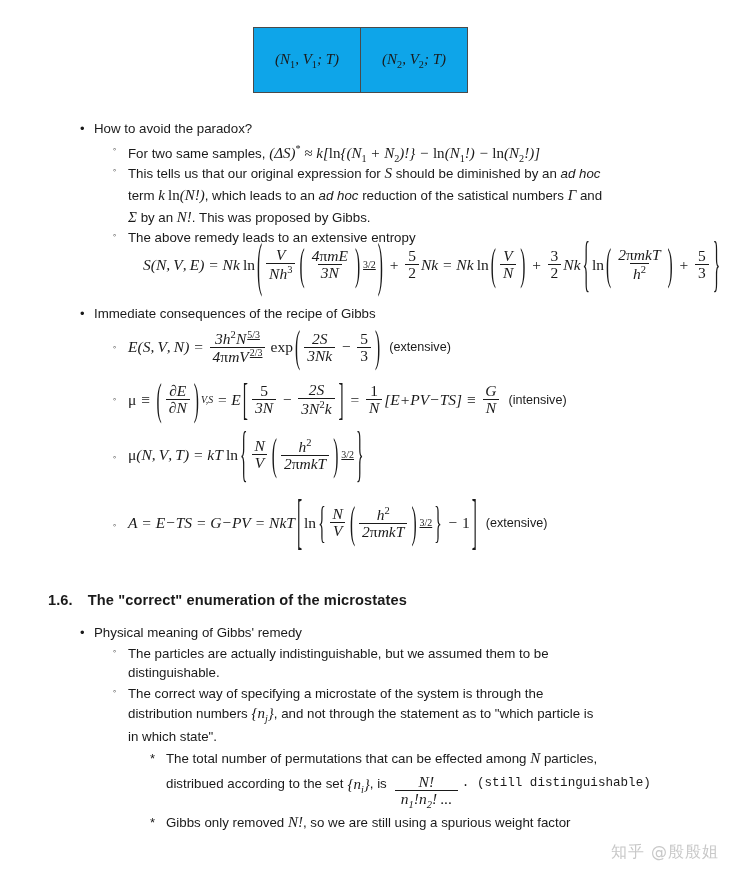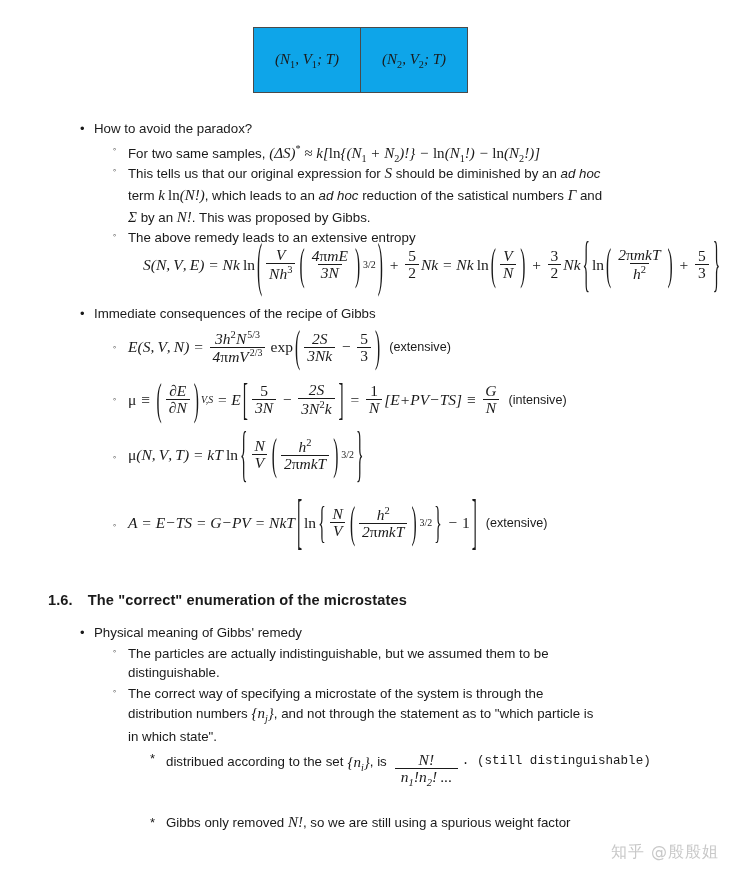--- a/index.html
+++ b/index.html
@@ -119,20 +119,21 @@
   .p2 { transform: scaleY(2.9); margin: 0 2px; }
   .p3 { transform: scaleY(3.8); margin: 0 2px; }
   .b2 { transform: scaleY(2.9); margin: 0 2px; }
   .b3 { transform: scaleY(3.9); margin: 0 2px; }
 
   .powsup {
     font-style: normal;
     font-size: 0.64em;
     vertical-align: super;
     margin-left: 1px;
+    text-decoration: underline;
   }
   .subsc {
     font-style: italic;
     font-size: 0.64em;
     vertical-align: sub;
   }
 
   .note {
     font-family: "Liberation Sans", sans-serif;
     font-style: normal;
@@ -389,20 +390,25 @@
     <span class="hang">The correct way of specifying a microstate of the system is through the</span>
     <span class="hang">
       <span>distribution numbers</span>
       <span class="math">{<i>n<sub class="itx">j</sub></i>}</span><span>, and not through the statement as to "which particle is</span>
     </span>
     <span class="hang">in which state".</span>
   </div>
 
   <div class="lvl3" style="left:166px; top:748px; width:490px;">
     <span class="bul">*</span>
+    <span class="hang">
+      <span>The total number of permutations that can be effected among</span>
+      <span class="math">N</span>
+      <span>particles,</span>
+    </span>
     <span class="hang" style="display:flex; align-items:flex-start; margin-top:4px;">
       <span>distribued according to the set</span>
       <span class="math" style="margin-left:4px;">{<i>n<sub class="itx">i</sub></i>}</span>
         <span>, is</span>
       <span class="mathblock" style="position:relative; left:0; top:0; margin-left:6px;">
         <span class="frac">
             <span class="n"><i>N</i>!</span>
             <span class="d" style="padding:0 6px;"><i>n</i><sub class="itx">1</sub>!<i>n</i><sub class="itx">2</sub>! <span class="rm">...</span></span>
           </span>
       </span>

